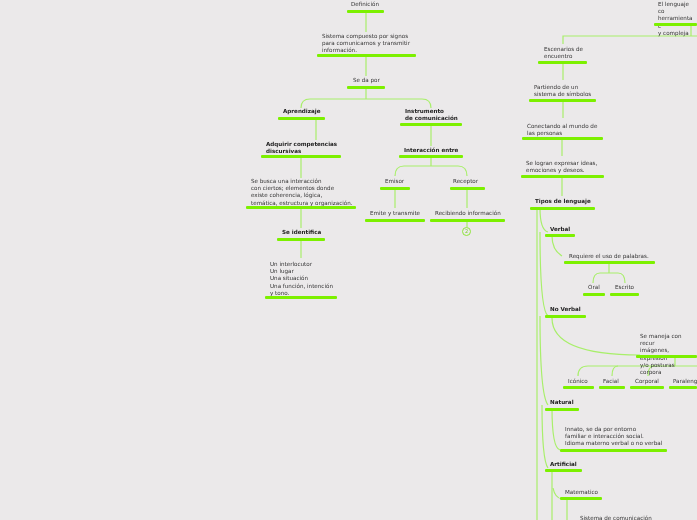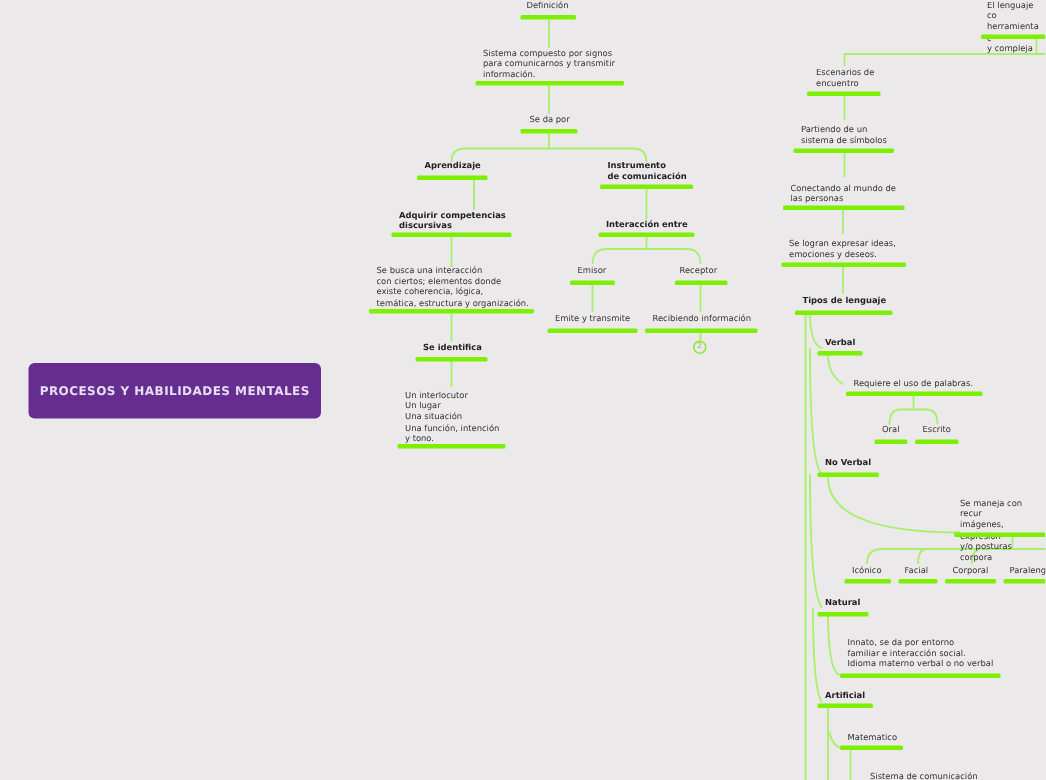--- a/index.html
+++ b/index.html
@@ -55,23 +55,20 @@
     <path d="M648 376 Q648 366 654 366"></path>
     <path d="M540 316 Q540 395 548 405"></path>
     <path d="M552 408 Q552 448 560 450"></path>
     <path d="M542 405 Q542 460 548 468"></path>
     <path d="M552 470 L552 520"></path>
     <path d="M553 488 Q555 498 562 499"></path>
     <line x1="567" y1="500" x2="567" y2="520"></line>
   </g>
 </svg>
 
-<div class="root">
-      <span>PROCESOS Y HABILIDADES MENTALES</span>
-    </div>
 
 <div class="node" style="left:351px;top:1px;">Definición</div>
 <div class="bar" style="left:347px;top:10px;width:37px;"></div>
 
 <div class="node" style="left:322px;top:33px;">Sistema compuesto por signos
 para comunicarnos y transmitir
 información.</div>
 <div class="bar" style="left:317px;top:54px;width:99px;"></div>
 
 <div class="node" style="left:353px;top:77px;">Se da por</div>

